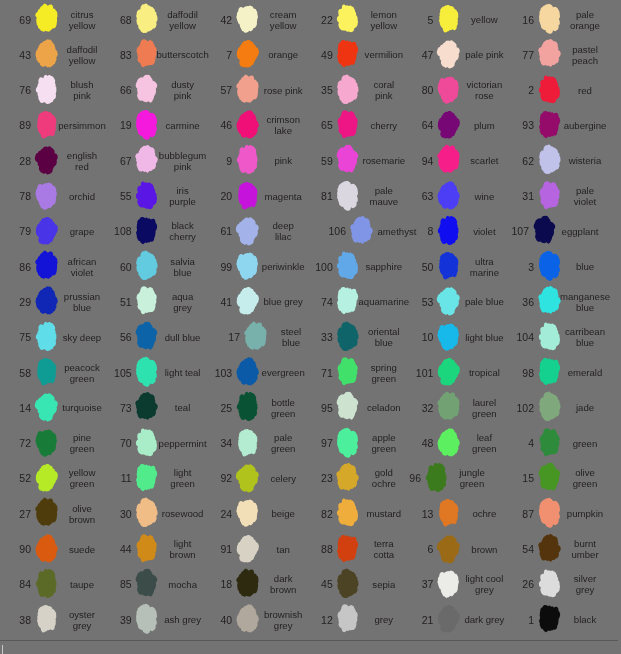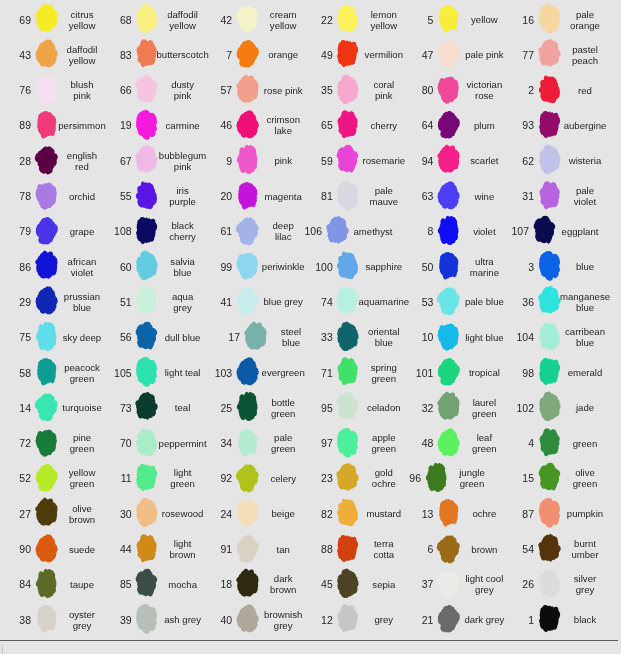--- a/index.html
+++ b/index.html
@@ -1,21 +1,21 @@
 <!DOCTYPE html>
 <html><head>
 <meta charset="utf-8">
 <title>Colour chart</title>
 <style>
   html,body{margin:0;padding:0;}
   body{
     width:621px;height:654px;background:#ffffff;overflow:hidden;
     font-family:"Liberation Sans", sans-serif;
   }
-  #sheet{position:relative;width:621px;height:654px;background:#e5e5e5;}
+  #sheet{position:relative;width:621px;height:654px;background:#737373;}
   #grid{position:absolute;left:0;top:0;width:621px;}
   .cell{position:absolute;height:35px;}
   .code{
     position:absolute;left:0;top:0;width:31px;height:35px;
     display:flex;align-items:center;justify-content:flex-end;
     font-size:10.5px;color:#231f20;
   }
   .blob{position:absolute;left:33.5px;top:0px;width:25px;height:33px;}
   .blob svg{display:block;width:100%;height:100%;}
   .nm{
@@ -376,21 +376,21 @@
       </div>
 <div class="cell" style="left:201.2px;top:213.8px;width:98px">
         <div class="code">61</div>
         <div class="blob">
           <svg viewBox="0 0 100 100" preserveAspectRatio="none">
             <path d="M90.2 52.1Q93.2 56.4 90.7 60.0Q90.8 68.6 79.8 72.2Q78.7 76.7 75.1 78.9Q74.9 88.9 69.3 90.5Q63.3 95.5 55.6 94.6Q51.0 97.3 46.2 91.2Q38.9 95.6 33.7 90.7Q25.7 90.5 21.9 83.3Q18.1 79.9 20.3 70.9Q12.3 67.5 14.7 59.3Q5.8 55.4 4.2 50.6Q2.2 43.9 5.9 37.9Q6.6 32.0 15.9 29.7Q16.8 23.8 25.0 23.6Q28.9 17.4 35.8 15.8Q40.3 9.0 46.9 11.1Q50.8 9.3 54.6 11.8Q63.3 7.7 68.8 13.5Q73.8 13.7 76.0 18.2Q83.8 20.6 82.2 31.1Q90.8 31.8 92.5 35.6Q98.6 42.7 90.2 52.1Z" fill="#a3b3ea"></path>
           </svg>
         </div>
         <div class="nm">deep lilac</div>
       </div>
-<div class="cell" style="left:291px;top:213.8px;width:98px">
+<div class="cell" style="left:315px;top:213.8px;width:98px">
         <div class="code">106</div>
         <div class="blob">
           <svg viewBox="0 0 100 100" preserveAspectRatio="none">
             <path d="M95.3 49.9Q94.6 56.4 87.3 62.0Q89.0 69.2 85.6 73.9Q83.4 80.0 74.9 80.6Q71.6 86.9 63.1 84.4Q59.2 89.3 54.1 89.9Q50.4 90.5 46.7 86.6Q40.4 89.5 35.8 85.1Q26.4 87.5 20.5 84.5Q15.5 80.8 13.8 74.2Q7.1 68.6 11.6 58.3Q6.8 53.7 8.9 48.5Q3.6 42.3 5.8 37.3Q7.8 32.1 17.8 30.4Q18.8 24.6 22.9 21.3Q25.8 13.1 33.3 11.9Q39.1 6.6 46.9 9.4Q50.5 5.2 54.0 5.9Q61.0 6.5 66.5 13.1Q73.6 12.5 78.4 15.6Q84.3 19.4 83.4 29.3Q87.0 32.4 84.6 38.4Q95.5 43.3 95.3 49.9Z" fill="#8195e6"></path>
           </svg>
         </div>
         <div class="nm">amethyst</div>
       </div>
 <div class="cell" style="left:402.4px;top:213.8px;width:98px">
         <div class="code">8</div>

